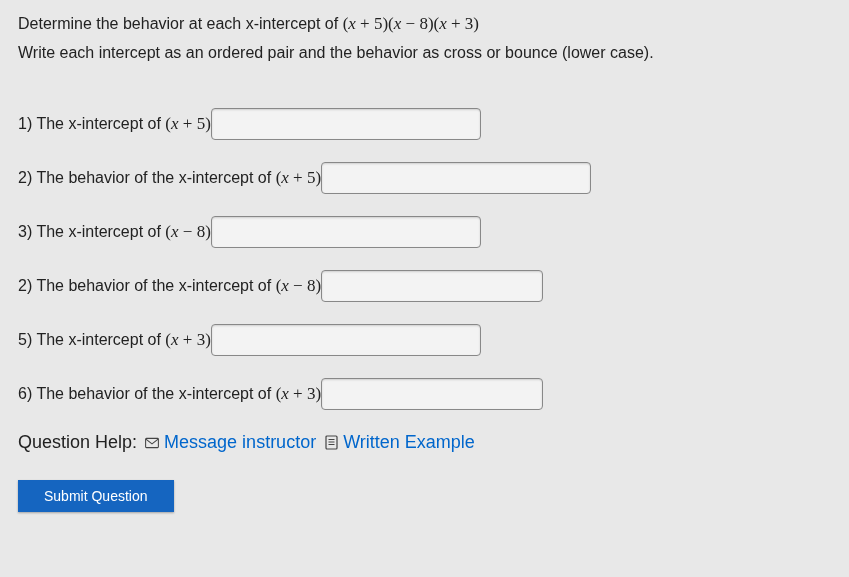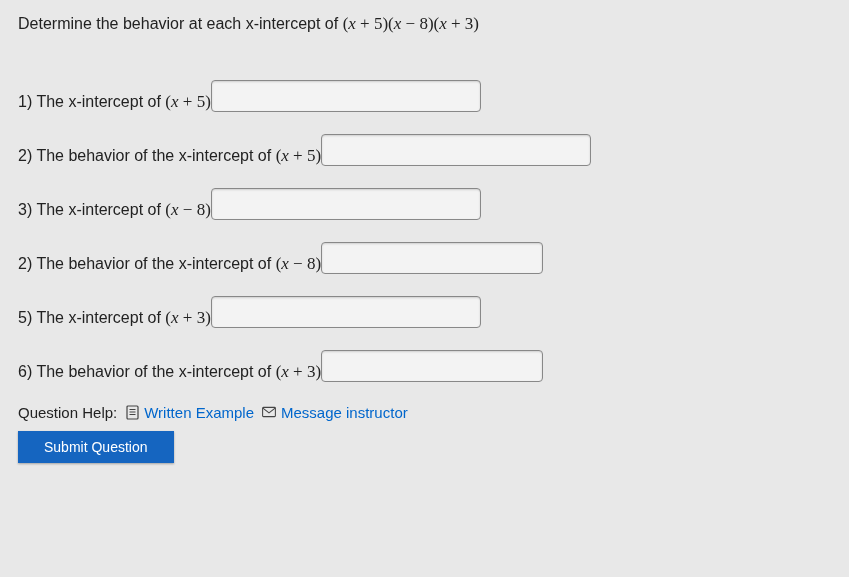--- a/index.html
+++ b/index.html
@@ -12,43 +12,43 @@
       font-size: 16px;
       color: #222;
       position: relative;
     }
     .prompt-line { margin-bottom: 6px; line-height: 1.4; }
     .math { font-family: 'Times New Roman', serif; font-size: 17px; margin-top: 48px; }
     .math .var { font-style: italic; }
     .question-block { margin-top: 44px; }
     .q-row {
       display: flex;
-      align-items: flex-end;
+      align-items: center;
       margin-bottom: 22px;
       gap: 0;
     }
     .q-label { white-space: nowrap; }
     .answer-input {
       height: 32px;
       border: 1px solid #888;
       border-radius: 4px;
       background: #f3f3f3;
       padding: 4px 8px;
       font-size: 15px;
       box-shadow: inset 0 1px 2px rgba(0,0,0,0.15);
     }
     .w-270 { width: 270px; }
     .w-220 { width: 222px; }
     .help-row {
       display: flex;
       align-items: flex-end;
       gap: 8px;
       margin-top: 6px;
-      margin-bottom: 10px;
-      font-size: 15px;
+      margin-bottom: 27px;
+      font-size: 18px;
     }
     .help-link {
       color: #0066cc;
       cursor: pointer;
       display: inline-flex;
       align-items: center;
       gap: 5px;
     }
     .icon-box {
       width: 14px; height: 16px;
@@ -67,20 +67,21 @@
 </head>
 <body>
 
 
 
 <div>
   <p class="prompt-line">
     <span>Determine the behavior at each x-intercept of </span>
     <span class="math">(<span class="var">x</span> + 5)(<span class="var">x</span> − 8)(<span class="var">x</span> + 3)</span>
   </p>
+  <p class="prompt-line">Write each intercept as an ordered pair and the behavior as cross or bounce (lower case).</p>
 </div>
 
 <div class="question-block">
 
   <div class="q-row">
     <span class="q-label">
       <span>1) The x-intercept of </span><span class="math">(<span class="var">x</span> + 5)</span>
     </span>
     <input type="text" class="answer-input w-270" style="">
   </div>
@@ -119,36 +120,36 @@
     </span>
     <input type="text" class="answer-input w-220" style="">
   </div>
 
 </div>
 
 <div class="help-row">
   <span>Question Help:</span>
   <span class="help-link">
     <span class="icon-box">
+      <svg width="16" height="12" viewBox="0 0 16 12">
+          <rect x="0.7" y="0.7" width="14.6" height="10.6" rx="1" fill="none" stroke="#444" stroke-width="1.2"></rect>
+          <polyline points="1,1.5 8,7 15,1.5" fill="none" stroke="#444" stroke-width="1.2"></polyline>
+        </svg>
+    </span>
+    <span>Message instructor</span>
+  </span>
+  <span class="help-link">
+    <span class="icon-box">
       <svg width="13" height="15" viewBox="0 0 13 15">
           <rect x="1" y="1" width="11" height="13" rx="1" fill="none" stroke="#444" stroke-width="1.2"></rect>
           <line x1="3.5" y1="4.5" x2="9.5" y2="4.5" stroke="#444" stroke-width="1"></line>
           <line x1="3.5" y1="7" x2="9.5" y2="7" stroke="#444" stroke-width="1"></line>
           <line x1="3.5" y1="9.5" x2="9.5" y2="9.5" stroke="#444" stroke-width="1"></line>
         </svg>
     </span>
     <span>Written Example</span>
   </span>
-  <span class="help-link">
-    <span class="icon-box">
-      <svg width="16" height="12" viewBox="0 0 16 12">
-          <rect x="0.7" y="0.7" width="14.6" height="10.6" rx="1" fill="none" stroke="#444" stroke-width="1.2"></rect>
-          <polyline points="1,1.5 8,7 15,1.5" fill="none" stroke="#444" stroke-width="1.2"></polyline>
-        </svg>
-    </span>
-    <span>Message instructor</span>
-  </span>
 </div>
 
 <button class="submit-btn">Submit Question</button>
 
 
 
 
 </body></html>

